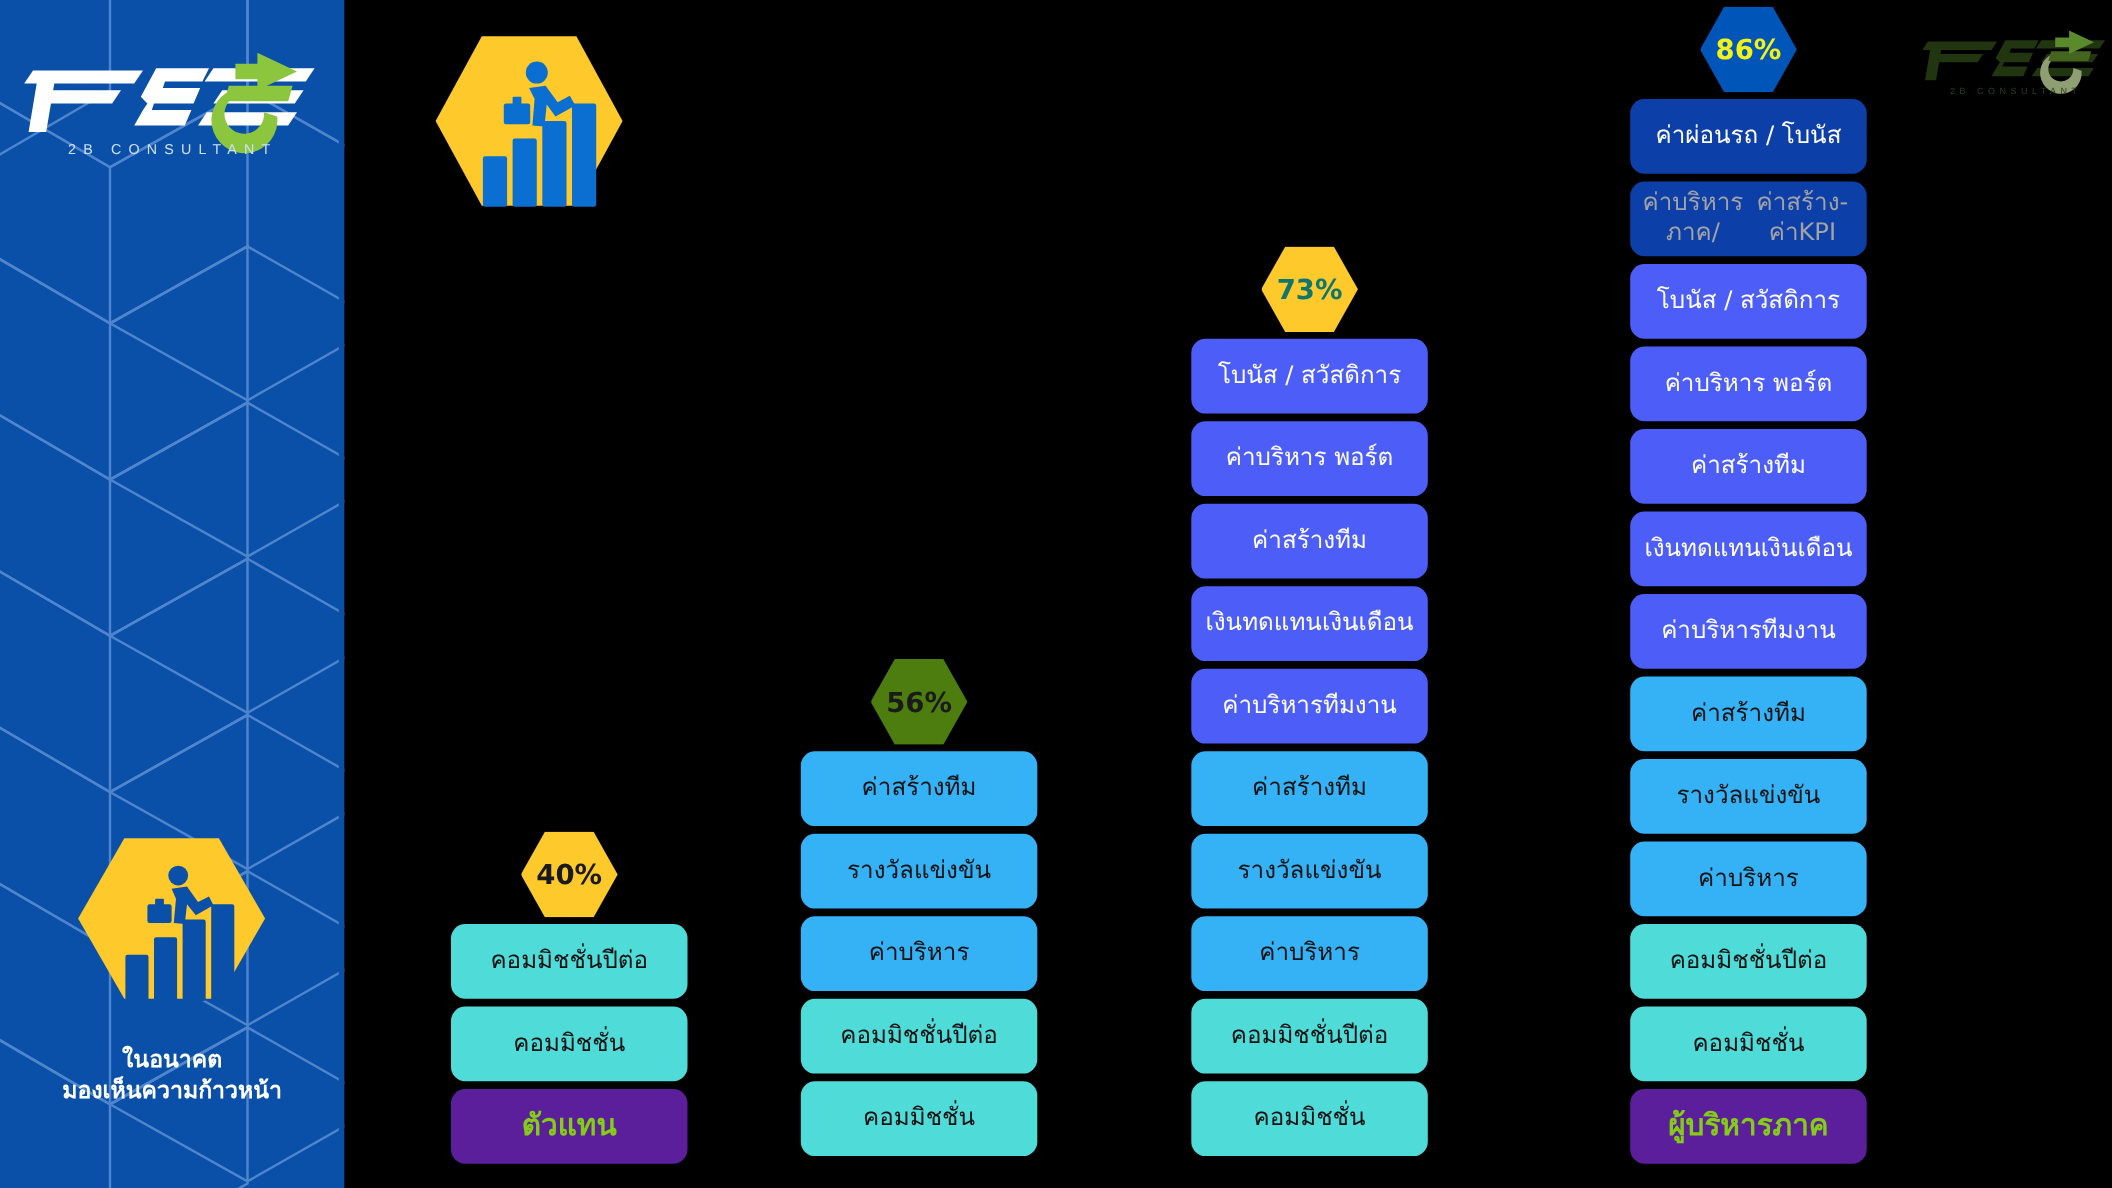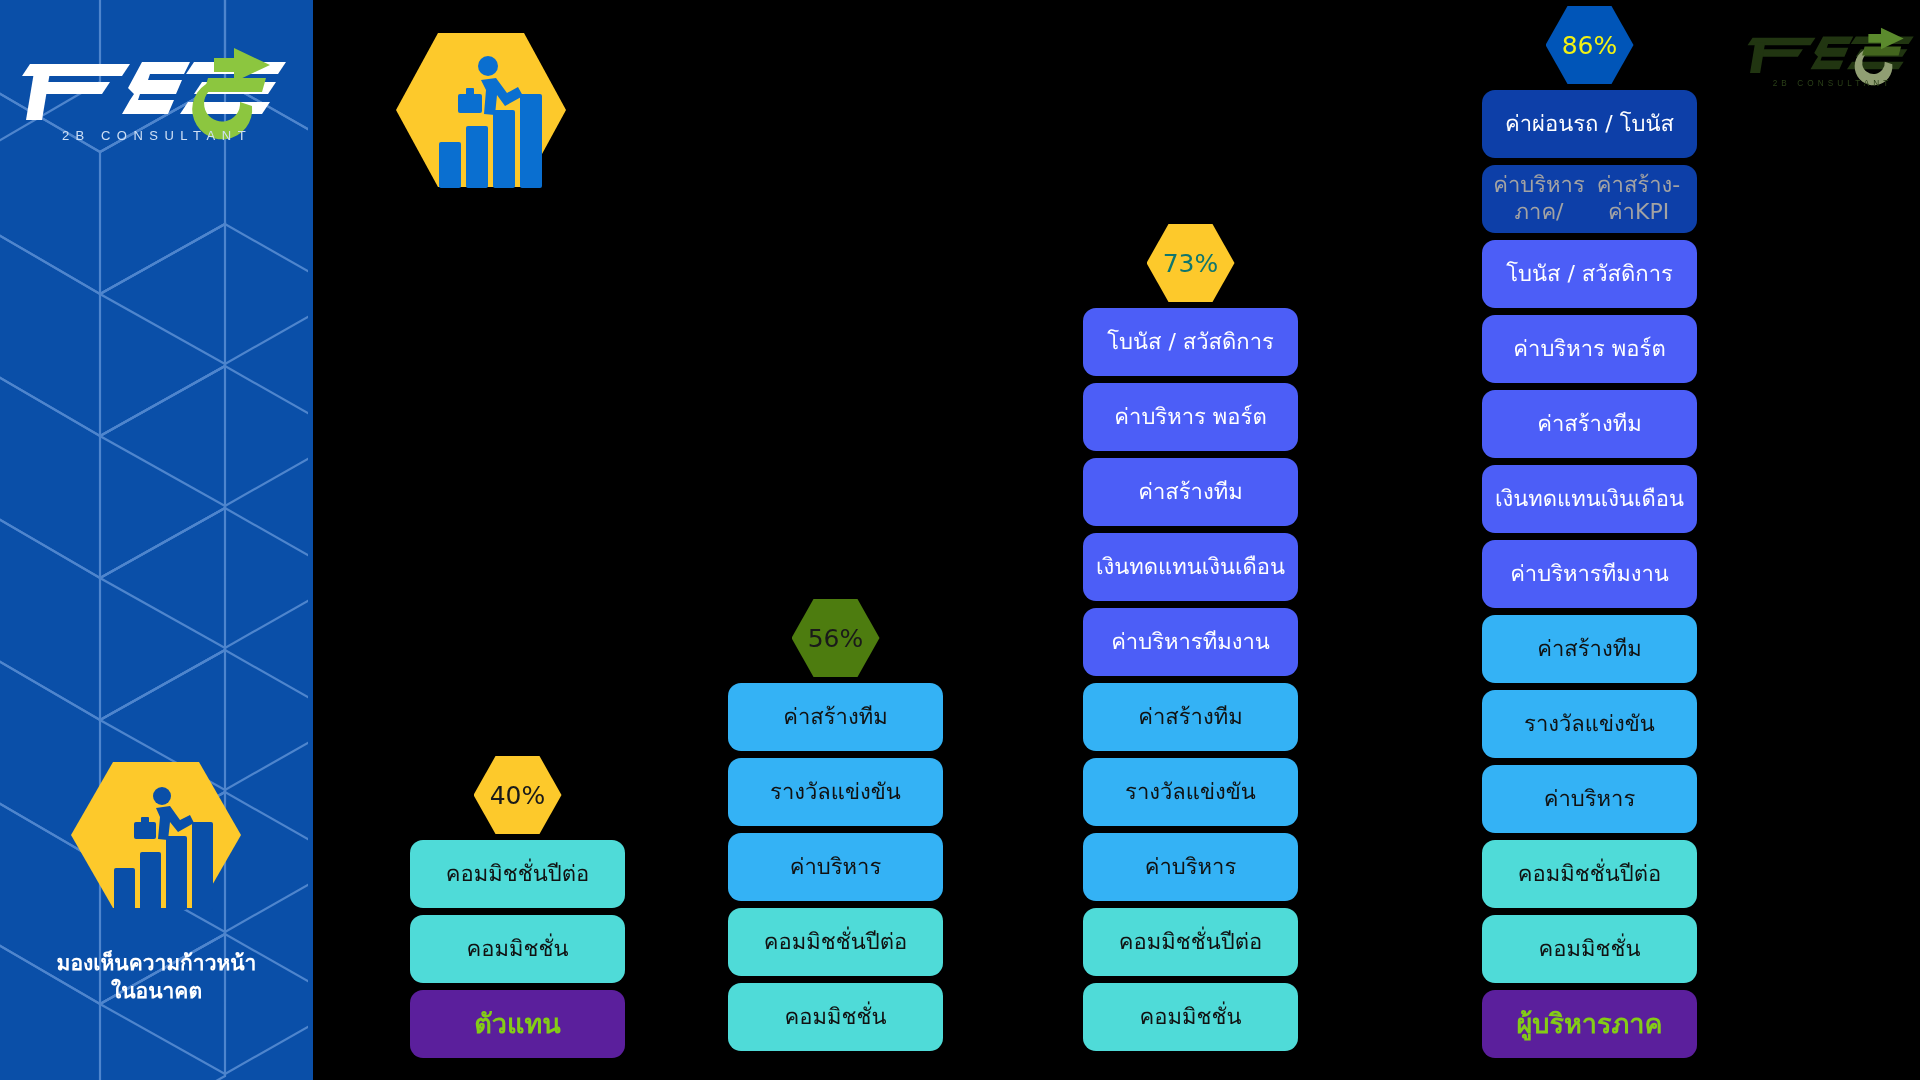--- a/index.html
+++ b/index.html
@@ -43,21 +43,21 @@
 
   
   .column{ position:absolute; bottom:22px; }
   .col-stack{ display:flex; flex-direction:column; }
   .hex-badge{
     position:relative; align-self:center;
     width:88px; height:78px;
     display:flex; align-items:center; justify-content:center;
     margin-bottom:6px;
     clip-path:polygon(25% 0%,75% 0%,100% 50%,75% 100%,25% 100%,0% 50%);
-    font-weight:normal; font-size:25px;
+    font-weight:bold; font-size:25px;
   }
   .box{
     border-radius:13px;
     display:flex; align-items:center; justify-content:center;
     text-align:center; margin-bottom:7px;
     font-size:22px; line-height:1.15; padding:4px 8px;
   }
   .box.two-line{ line-height:1.22; }
   .box.role{
     font-weight:bold; font-size:27px; color:#84cc16;
@@ -116,22 +116,22 @@
       <rect x="96" y="76" width="21" height="74" rx="2"></rect>
       <rect x="122" y="62" width="21" height="88" rx="2"></rect>
       <circle cx="92" cy="36" r="9"></circle>
       <path d="M86,48 l14,-2 l10,14 l10,-5 l4,8 l-16,9 l-8,-10 l-2,18 l-10,-1 l2,-22 Z"></path>
       <rect x="64" y="62" width="22" height="17" rx="2"></rect>
       <rect x="71" y="57" width="8" height="6" rx="1"></rect>
     </g>
   </svg>
 
   <div id="sidebar-caption">
+    <div>ในอนาคต</div>
     <div>มองเห็นความก้าวหน้า</div>
-    <div>ในอนาคต</div>
   </div>
   <div id="sidebar-accent"></div>
 </div>
 
 <svg id="header-icon" viewBox="0 0 172 160">
   <polygon points="43,3 129,3 171,80 129,157 43,157 1,80" fill="#fdc92b"></polygon>
   <g fill="#0a6fd0">
     <rect x="44" y="112" width="22" height="46" rx="2"></rect>
     <rect x="71" y="96" width="22" height="62" rx="2"></rect>
     <rect x="98" y="80" width="22" height="78" rx="2"></rect>

